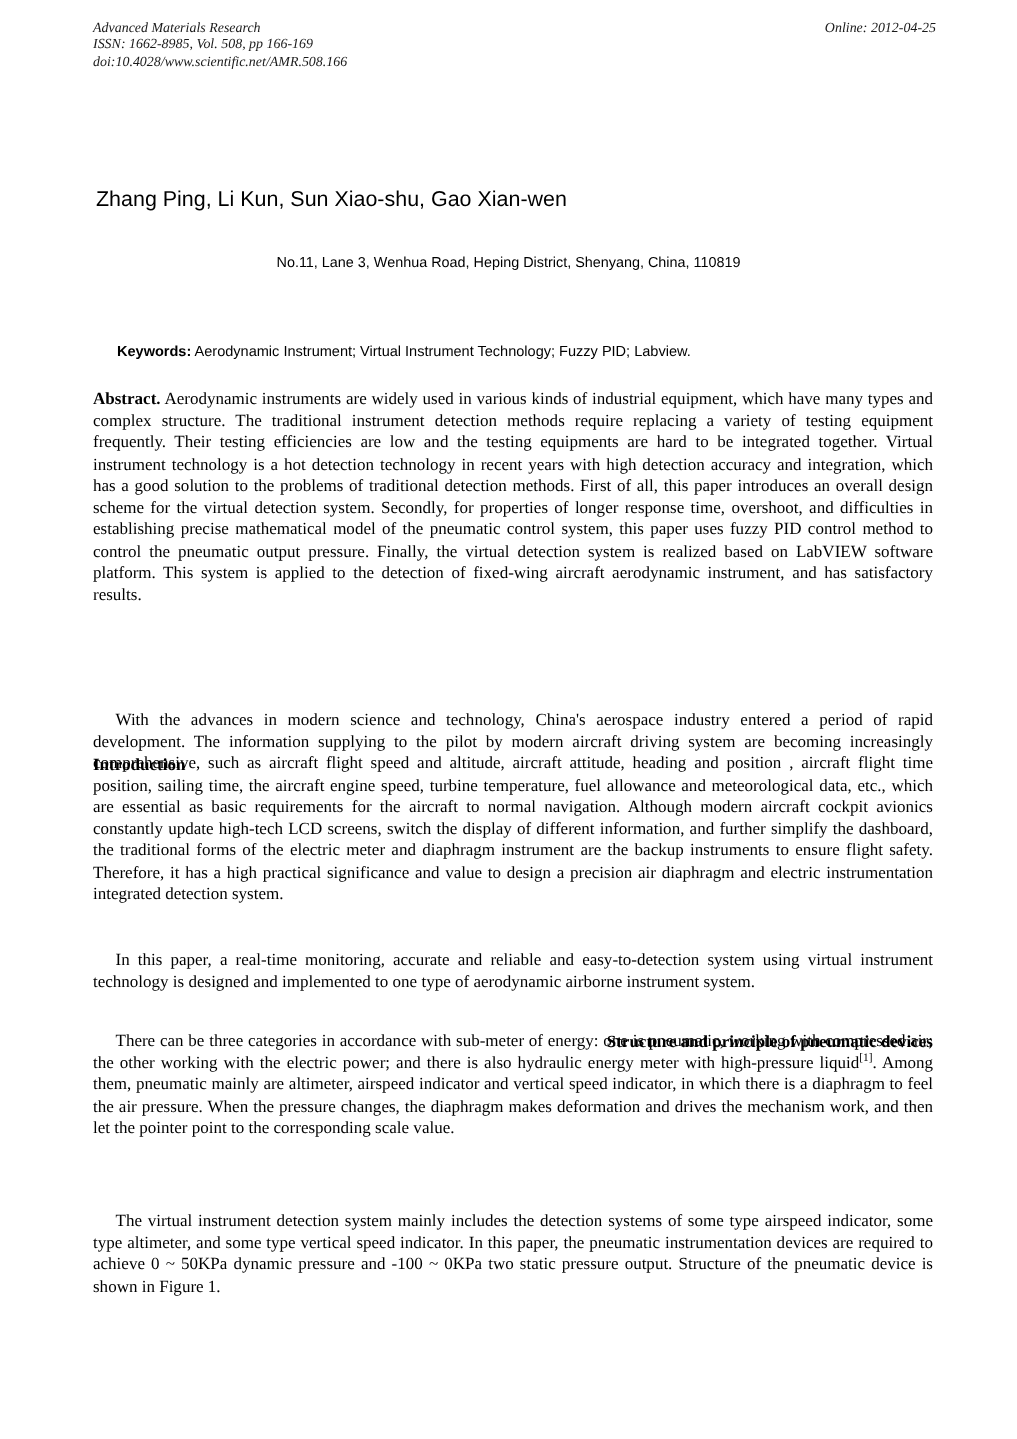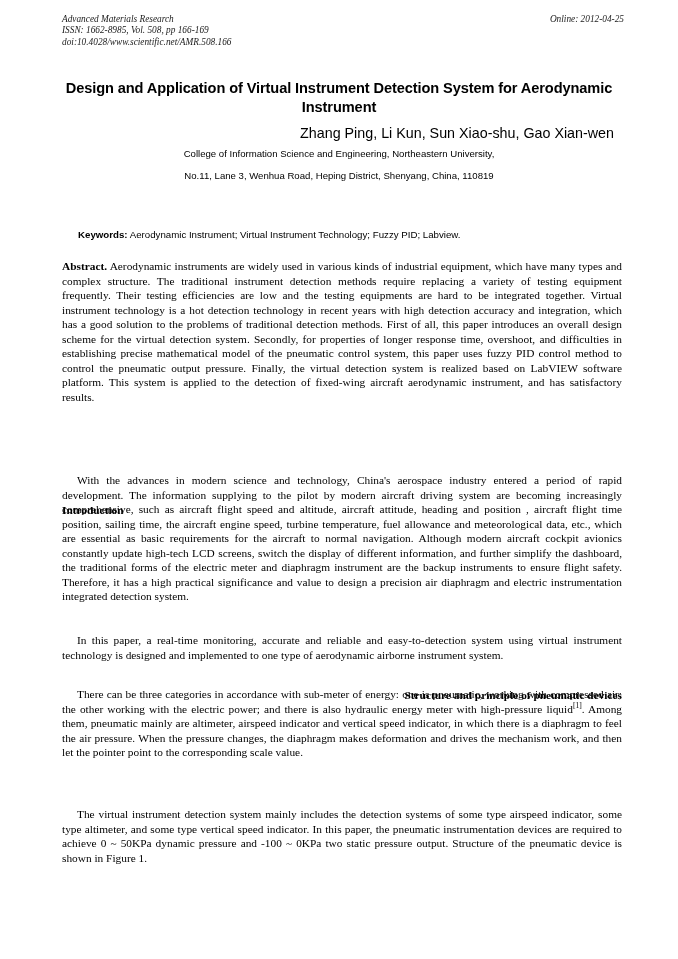--- a/index.html
+++ b/index.html
@@ -68,21 +68,21 @@
     line-height: 19px;
     letter-spacing: -0.1px;
     color: #000;
   }
 
   .authors {
     position: absolute;
     left: 64px;
     top: 124px;
     width: 550px;
-    text-align: right;
+    text-align: left;
     font-family: "Liberation Sans", "DejaVu Sans", sans-serif;
     font-size: 14.3px;
     line-height: 18px;
     color: #000;
   }
 
   .affil {
     position: absolute;
     left: 64px;
     width: 550px;
@@ -157,25 +157,23 @@
 
 <div class="page">
 
   <div class="journal-header">
     <div class="jh-row">Advanced Materials Research</div>
     <div class="jh-row">ISSN: 1662-8985, Vol. 508, pp 166-169</div>
     <div class="jh-row">doi:10.4028/www.scientific.net/AMR.508.166</div>
     <div class="jh-online">Online: 2012-04-25</div>
   </div>
 
-  <div class="title">Design and Application of Virtual Instrument Detection System for Aerodynamic Instrument</div>
 
   <div class="authors">Zhang Ping, Li Kun, Sun Xiao-shu, Gao Xian-wen</div>
 
-  <div class="affil affil-1">College of Information Science and Engineering, Northeastern University,</div>
   <div class="affil affil-2">No.11, Lane 3, Wenhua Road, Heping District, Shenyang, China, 110819</div>
 
   <div class="keywords">
     <b>Keywords:</b>
     <span>Aerodynamic Instrument; Virtual Instrument Technology; Fuzzy PID; Labview.</span>
   </div>
 
   <div class="body-block abstract">
     <b>Abstract.</b>
     <span>Aerodynamic instruments are widely used in various kinds of industrial equipment, which have many types and complex structure. The traditional instrument detection methods require replacing a variety of testing equipment frequently. Their testing efficiencies are low and the testing equipments are hard to be integrated together. Virtual instrument technology is a hot detection technology in recent years with high detection accuracy and integration, which has a good solution to the problems of traditional detection methods. First of all, this paper introduces an overall design scheme for the virtual detection system. Secondly, for properties of longer response time, overshoot, and difficulties in establishing precise mathematical model of the pneumatic control system, this paper uses fuzzy PID control method to control the pneumatic output pressure. Finally, the virtual detection system is realized based on LabVIEW software platform. This system is applied to the detection of fixed-wing aircraft aerodynamic instrument, and has satisfactory results.</span>

